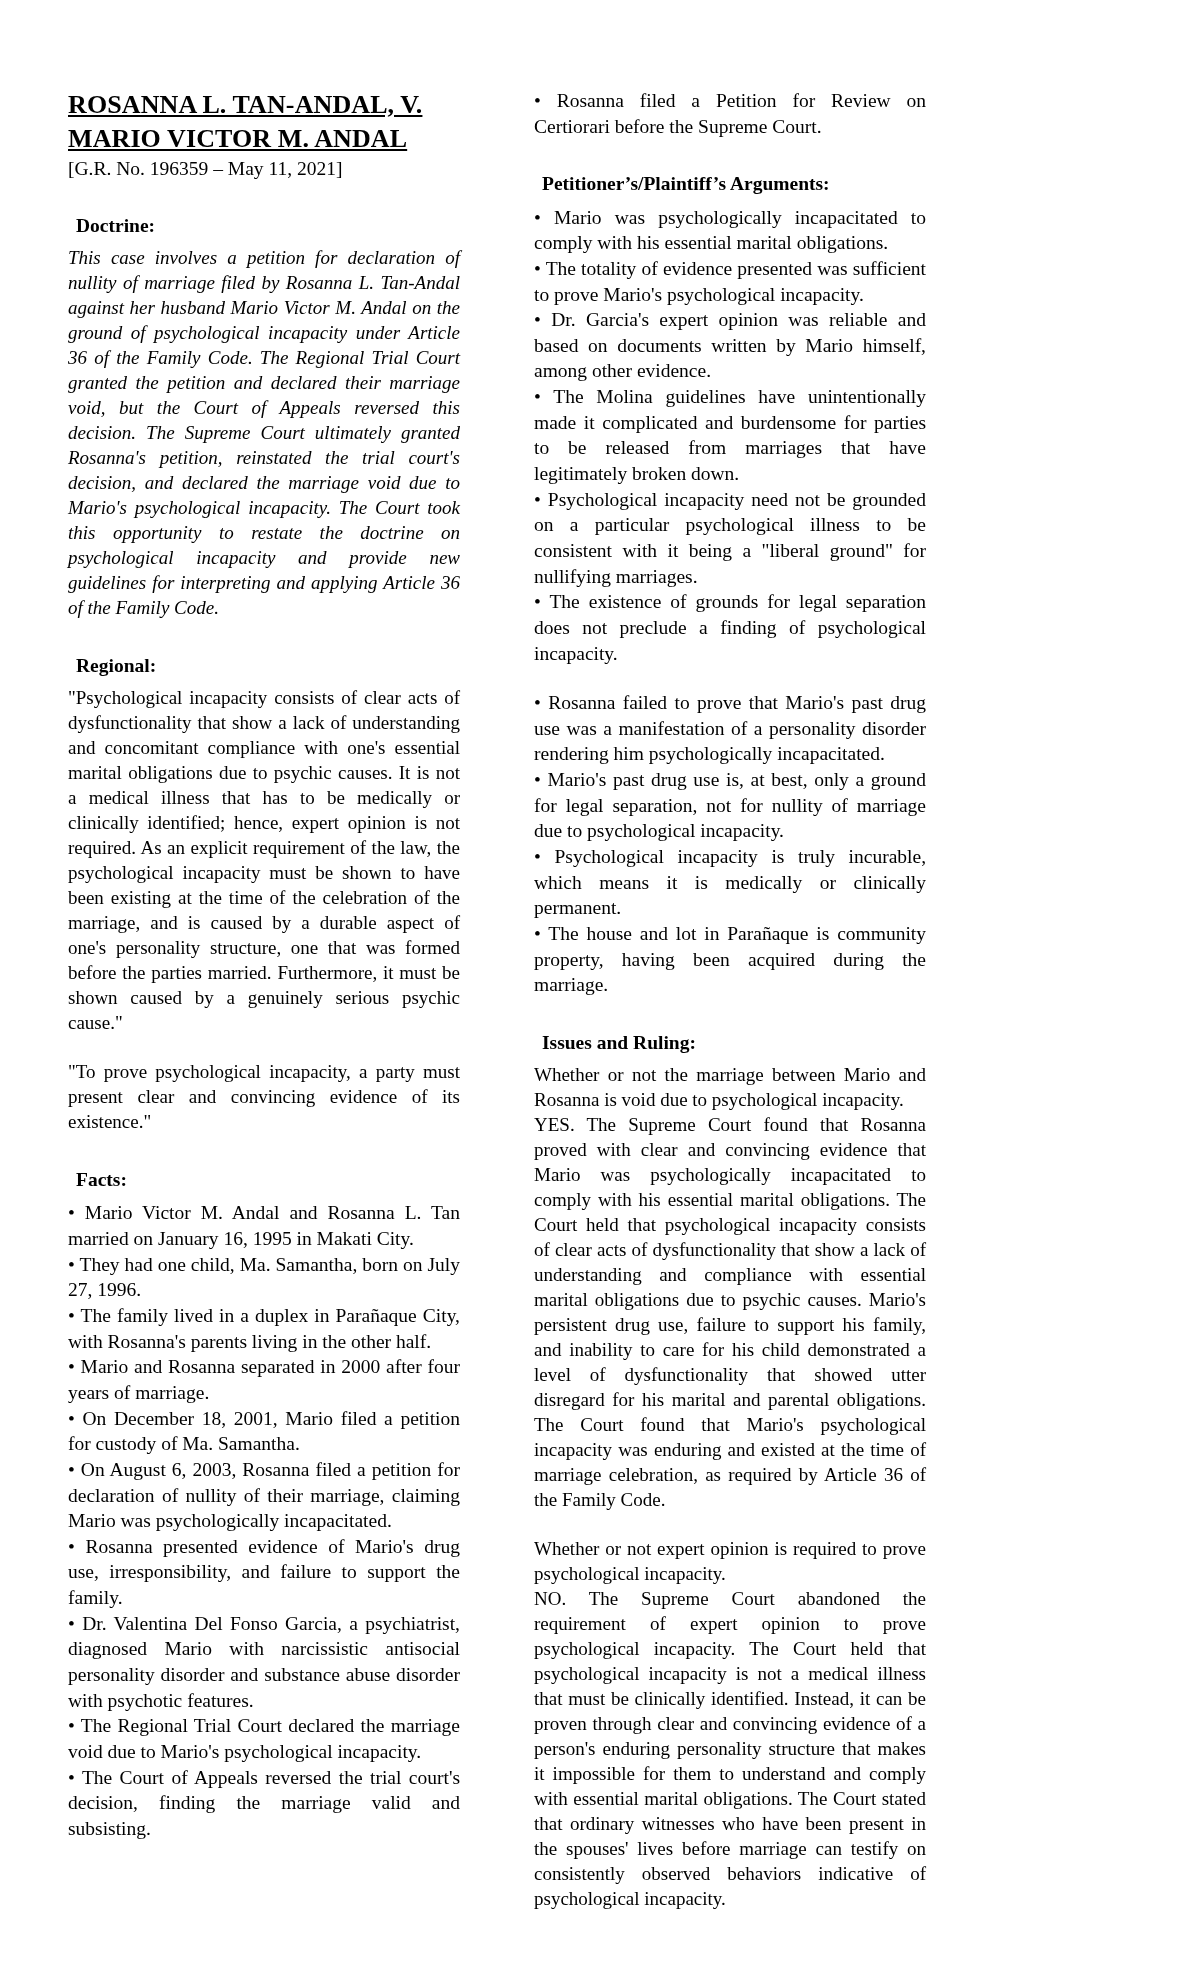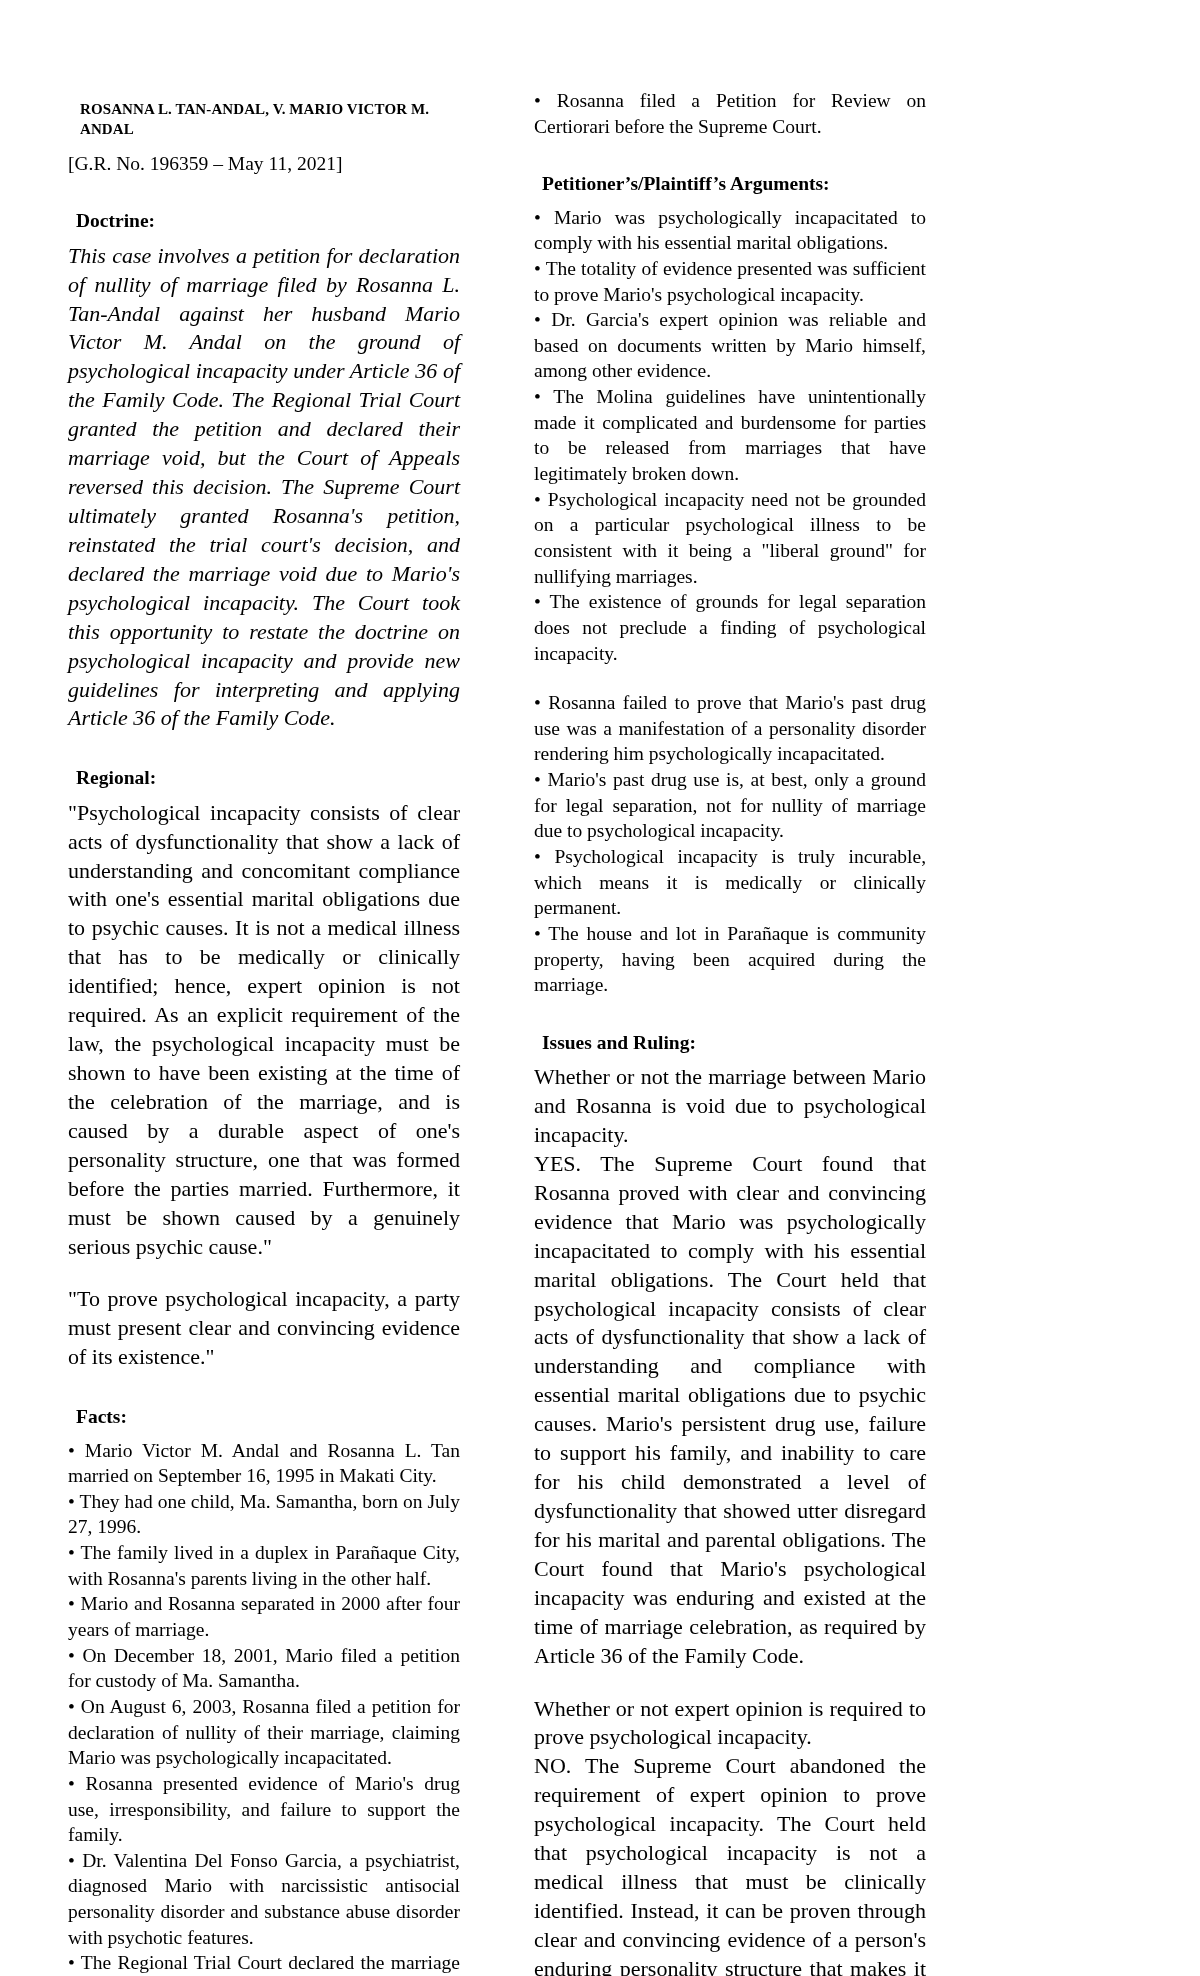--- a/index.html
+++ b/index.html
@@ -29,39 +29,40 @@
     gap: 74px;
     height: 100%;
   }
   .col {
     width: 392px;
     flex: 0 0 392px;
   }
   
   .doc-title {
     font-weight: bold;
-    font-size: 15px;
+    font-size: 26px;
     line-height: 1.30;
+    text-decoration: underline;
     text-underline-offset: 2px;
     letter-spacing: 0.1px;
-    margin: 12px;
+    margin: 0;
   }
   .doc-citation {
     font-size: 19.5px;
     line-height: 1.30;
     margin: 0 0 0 0;
   }
   .section-head {
     font-weight: bold;
     font-size: 19.5px;
     line-height: 1.30;
     margin: 8px;
   }
   .body-text {
-    font-size: 22px;
+    font-size: 19px;
     line-height: 1.315;
     text-align: justify;
     text-justify: inter-word;
     margin: 0;
     hyphens: none;
   }
   .body-text.italic {
     font-style: italic;
   }
   .body-text.bold {
@@ -109,21 +110,21 @@
       <p class="body-text">"Psychological incapacity consists of clear acts of dysfunctionality that show a lack of understanding and concomitant compliance with one's essential marital obligations due to psychic causes. It is not a medical illness that has to be medically or clinically identified; hence, expert opinion is not required. As an explicit requirement of the law, the psychological incapacity must be shown to have been existing at the time of the celebration of the marriage, and is caused by a durable aspect of one's personality structure, one that was formed before the parties married. Furthermore, it must be shown caused by a genuinely serious psychic cause."</p>
 
       <div class="gap-md"></div>
 
       <p class="body-text">"To prove psychological incapacity, a party must present clear and convincing evidence of its existence."</p>
 
       <div class="gap-md"></div>
 
       <div class="section-head">Facts:</div>
       <ul class="bullets">
-        <li><span class="bullet-glyph">•</span> <span>Mario Victor M. Andal and Rosanna L. Tan married on September 16, 1995 in Makati City.</span></li>
+        <li><span class="bullet-glyph">•</span> <span>Mario Victor M. Andal and Rosanna L. Tan married on January 16, 1995 in Makati City.</span></li>
         <li><span class="bullet-glyph">•</span> <span>They had one child, Ma. Samantha, born on July 27, 1996.</span></li>
         <li><span class="bullet-glyph">•</span> <span>The family lived in a duplex in Parañaque City, with Rosanna's parents living in the other half.</span></li>
         <li><span class="bullet-glyph">•</span> <span>Mario and Rosanna separated in 2000 after four years of marriage.</span></li>
         <li><span class="bullet-glyph">•</span> <span>On December 18, 2001, Mario filed a petition for custody of Ma. Samantha.</span></li>
         <li><span class="bullet-glyph">•</span> <span>On August 6, 2003, Rosanna filed a petition for declaration of nullity of their marriage, claiming Mario was psychologically incapacitated.</span></li>
         <li><span class="bullet-glyph">•</span> <span>Rosanna presented evidence of Mario's drug use, irresponsibility, and failure to support the family.</span></li>
         <li><span class="bullet-glyph">•</span> <span>Dr. Valentina Del Fonso Garcia, a psychiatrist, diagnosed Mario with narcissistic antisocial personality disorder and substance abuse disorder with psychotic features.</span></li>
         <li><span class="bullet-glyph">•</span> <span>The Regional Trial Court declared the marriage void due to Mario's psychological incapacity.</span></li>
         <li><span class="bullet-glyph">•</span> <span>The Court of Appeals reversed the trial court's decision, finding the marriage valid and subsisting.</span></li>
       </ul>

